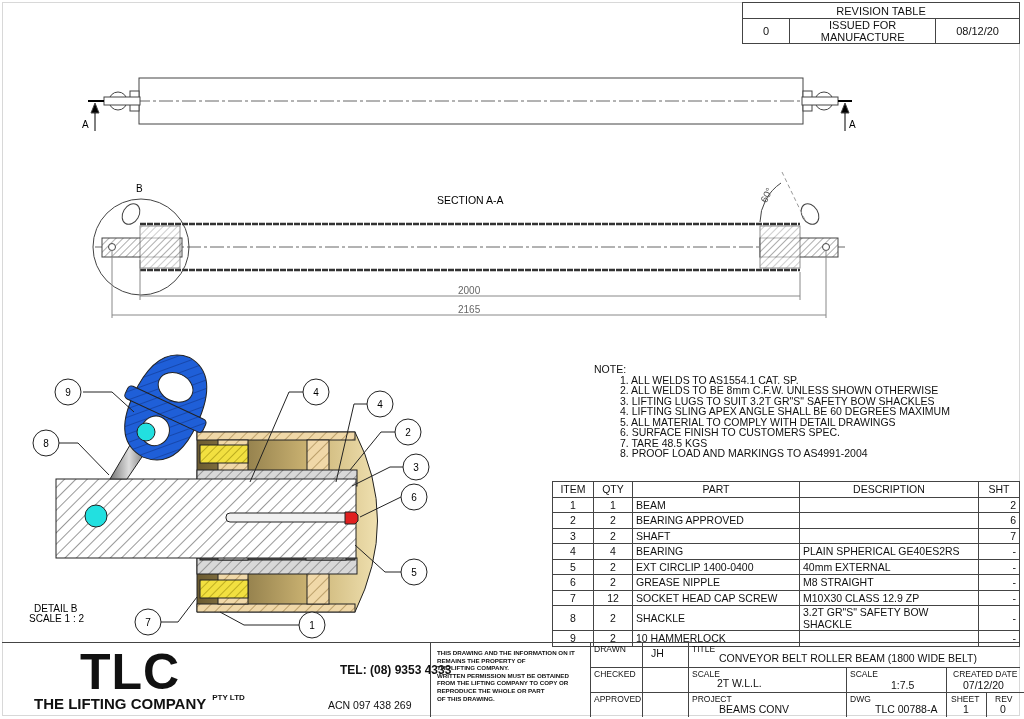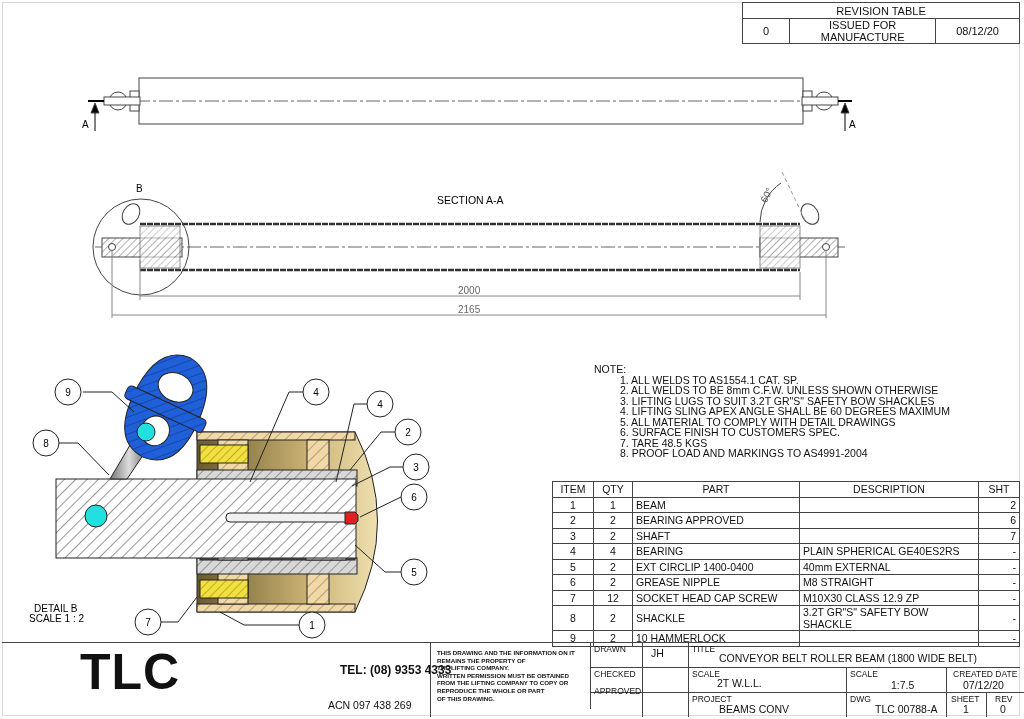--- a/index.html
+++ b/index.html
@@ -307,20 +307,21 @@
         <td class="c">2</td>
         <td>10 HAMMERLOCK</td>
         <td></td>
         <td class="r">-</td>
       </tr>
 </tbody>
   </table>
 
 <div class="tb">
   <div class="logo">TLC</div>
+  <div class="company"><span>THE LIFTING COMPANY</span><sup>PTY LTD</sup></div>
   <div class="tel">TEL: (08) 9353 4333</div>
   <div class="acn">ACN 097 438 269</div>
   <div class="legal">
     <div>THIS DRAWING AND THE INFORMATION ON IT</div>
     <div>REMAINS THE PROPERTY OF</div>
     <div>THE LIFTING COMPANY.</div>
     <div>WRITTEN PERMISSION MUST BE OBTAINED</div>
     <div>FROM THE LIFTING COMPANY TO COPY OR</div>
     <div>REPRODUCE THE WHOLE OR PART</div>
     <div>OF THIS DRAWING.</div>
@@ -332,21 +333,21 @@
       </div>
     <div class="cell" style="left:52px;top:0;width:46px;height:25px;">
         <span class="val" style="left:8px;top:4px;">JH</span>
       </div>
     <div class="cell" style="left:0;top:25px;width:52px;height:25px;">
         <span class="lbl">CHECKED</span>
       </div>
     <div class="cell" style="left:52px;top:25px;width:46px;height:25px;">
         <span class="val"></span>
       </div>
-    <div class="cell" style="left:0;top:42px;width:52px;height:24px;border-bottom:none;">
+    <div class="cell" style="left:0;top:50px;width:52px;height:24px;border-bottom:none;">
         <span class="lbl">APPROVED</span>
       </div>
     <div class="cell" style="left:52px;top:50px;width:46px;height:24px;border-bottom:none;">
         <span class="val"></span>
       </div>
 
     <div class="cell" style="left:98px;top:0;width:332px;height:25px;">
       <span class="lbl">TITLE</span>
       <span class="val" style="left:30px;top:9px;">CONVEYOR BELT ROLLER BEAM (1800 WIDE BELT)</span>
     </div>

